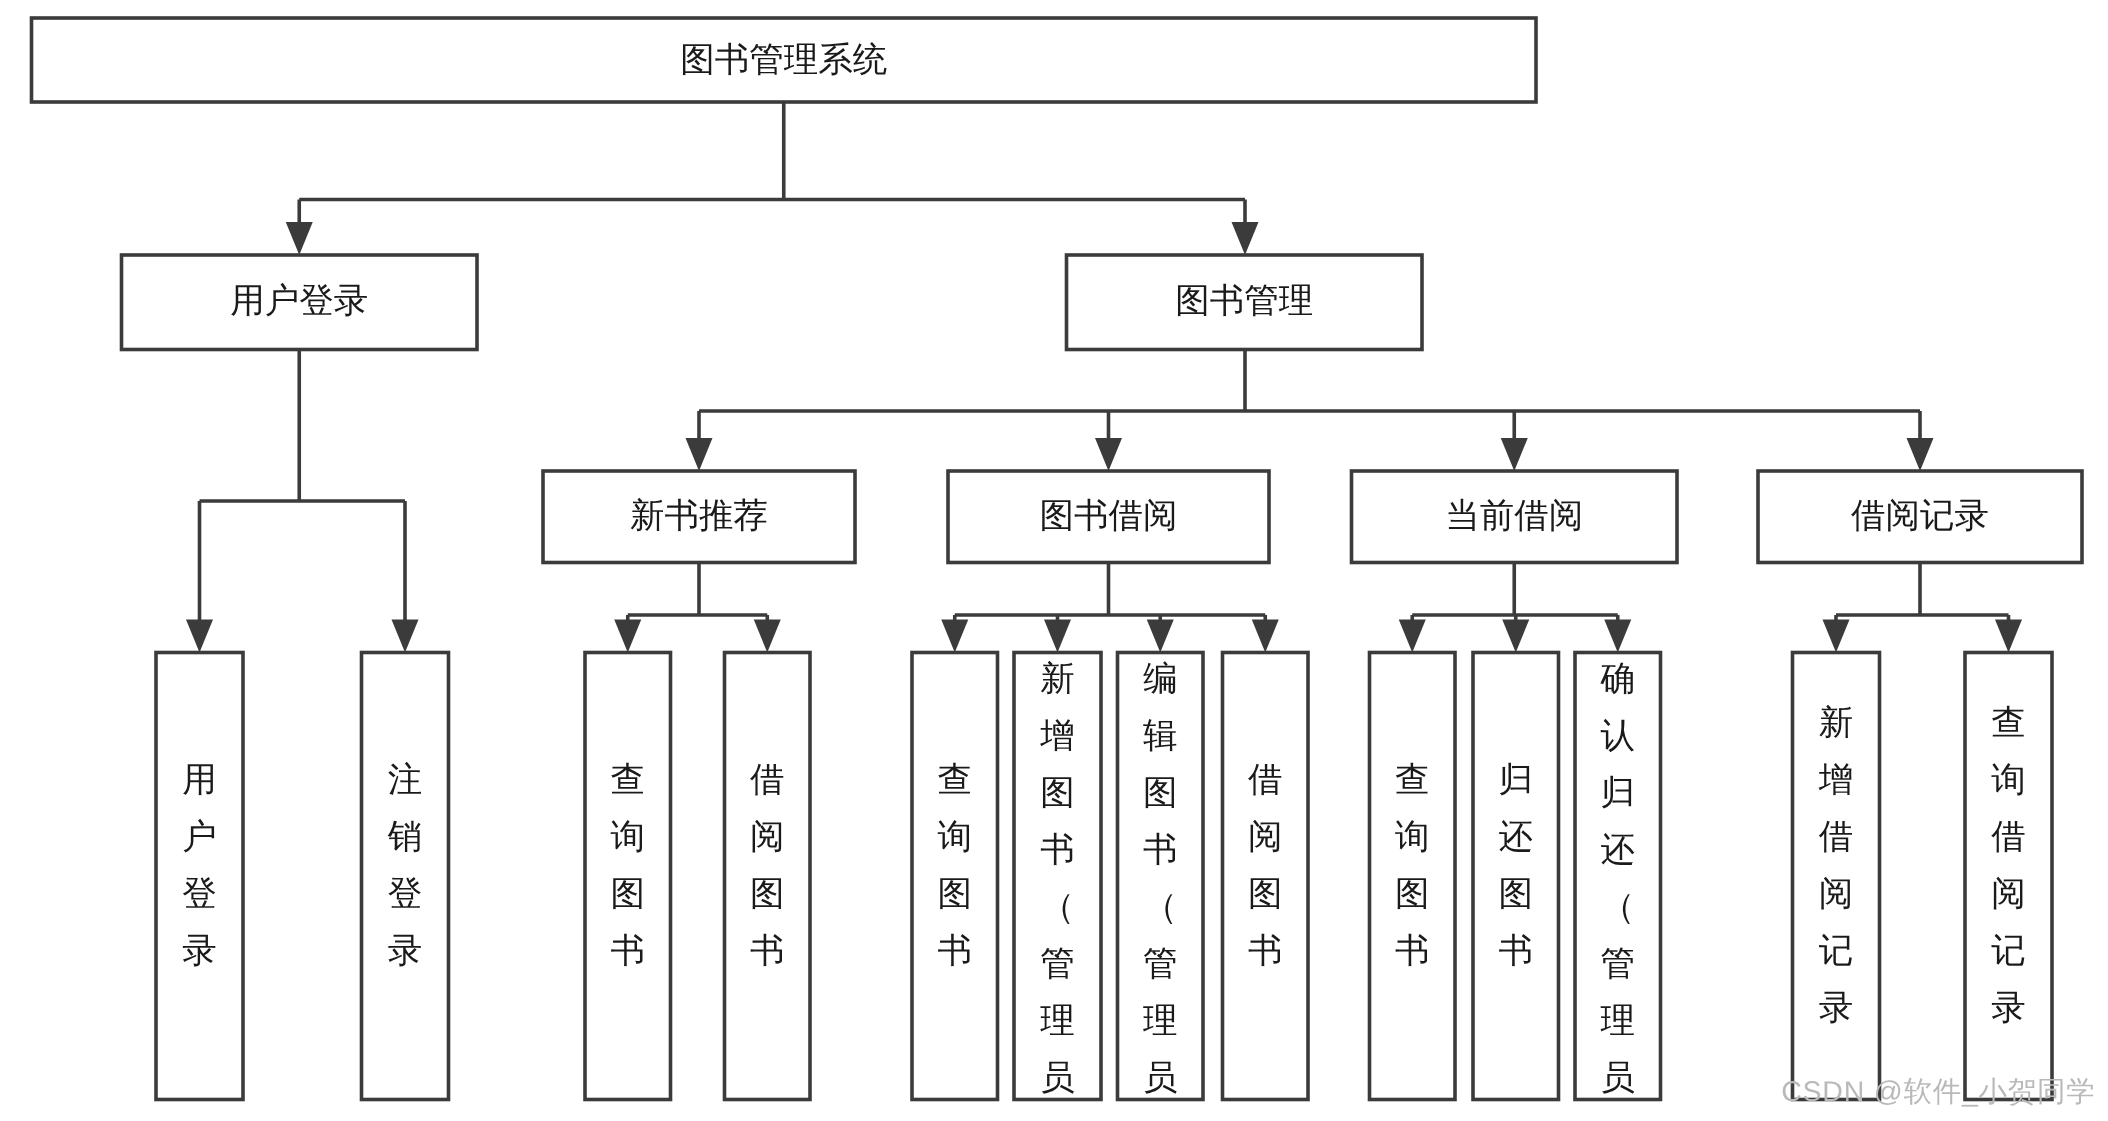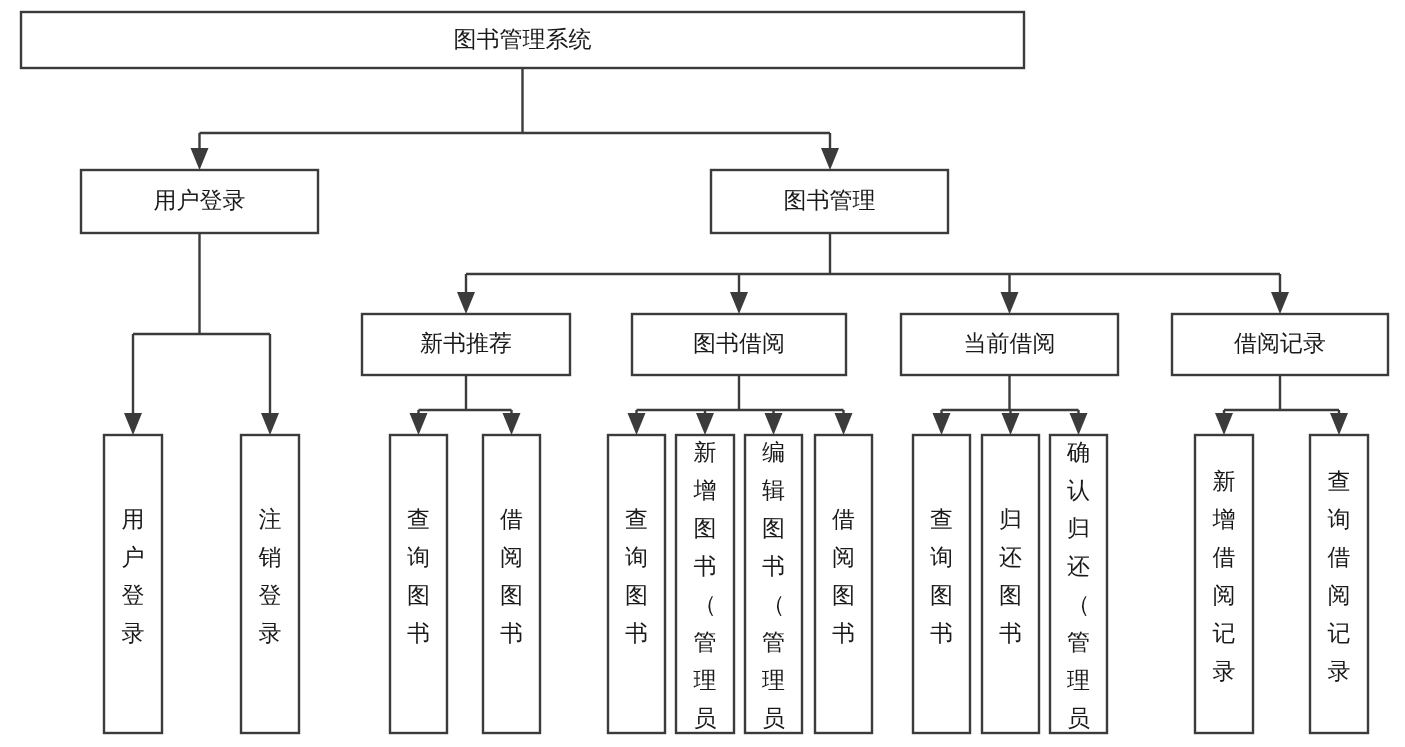--- a/index.html
+++ b/index.html
@@ -194,14 +194,15 @@
       <rect class="node-rect" x="1195" y="435" width="58" height="298"></rect>
       <text class="leaf-label vtext" x="1224"><tspan x="1224" y="489">新</tspan><tspan x="1224" y="527">增</tspan><tspan x="1224" y="565">借</tspan><tspan x="1224" y="603">阅</tspan><tspan x="1224" y="641">记</tspan><tspan x="1224" y="679">录</tspan></text>
     </g>
     <g>
       <rect class="node-rect" x="1310" y="435" width="58" height="298"></rect>
       <text class="leaf-label vtext" x="1339"><tspan x="1339" y="489">查</tspan><tspan x="1339" y="527">询</tspan><tspan x="1339" y="565">借</tspan><tspan x="1339" y="603">阅</tspan><tspan x="1339" y="641">记</tspan><tspan x="1339" y="679">录</tspan></text>
     </g>
 
   </svg>
 
+  <div class="watermark">CSDN @软件_小贺同学</div>
 
 </div>
 
 </body></html>

